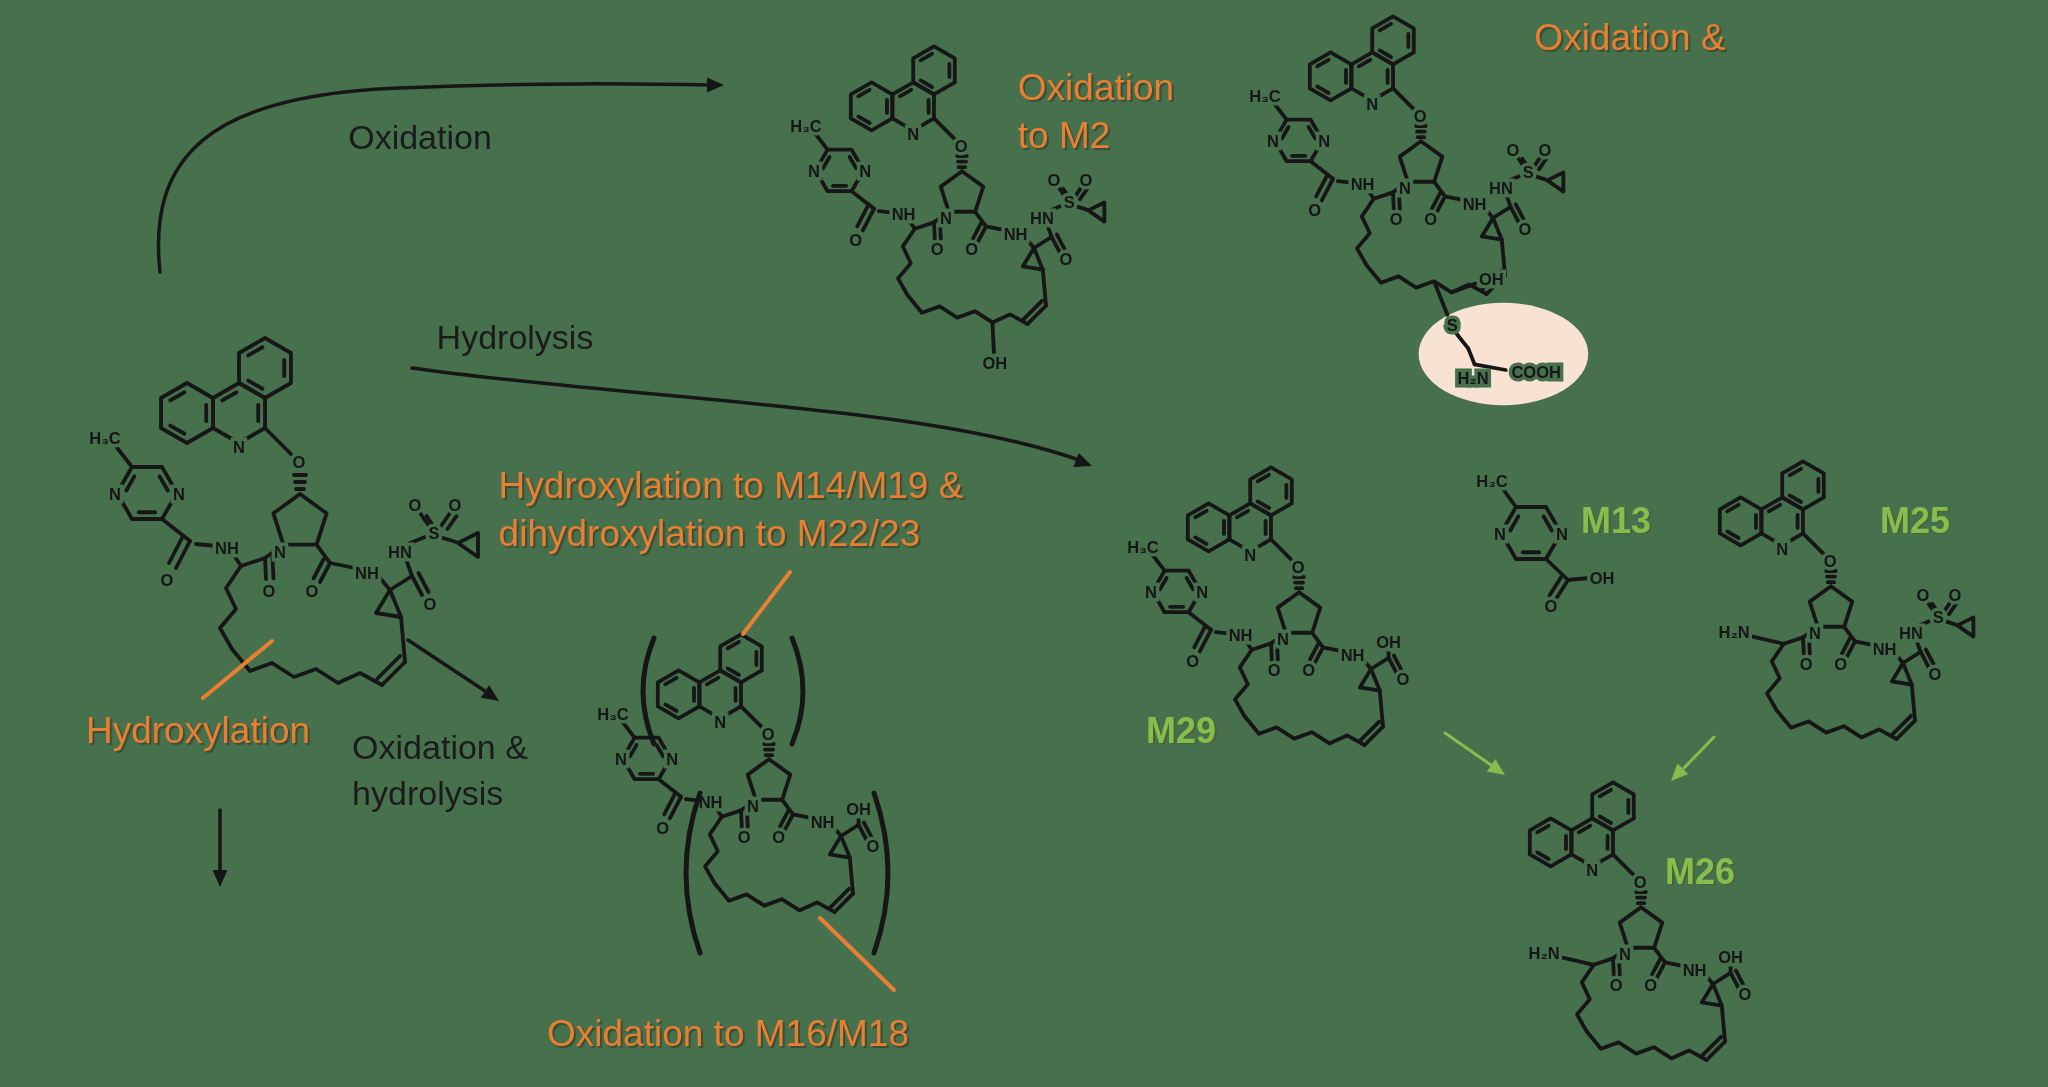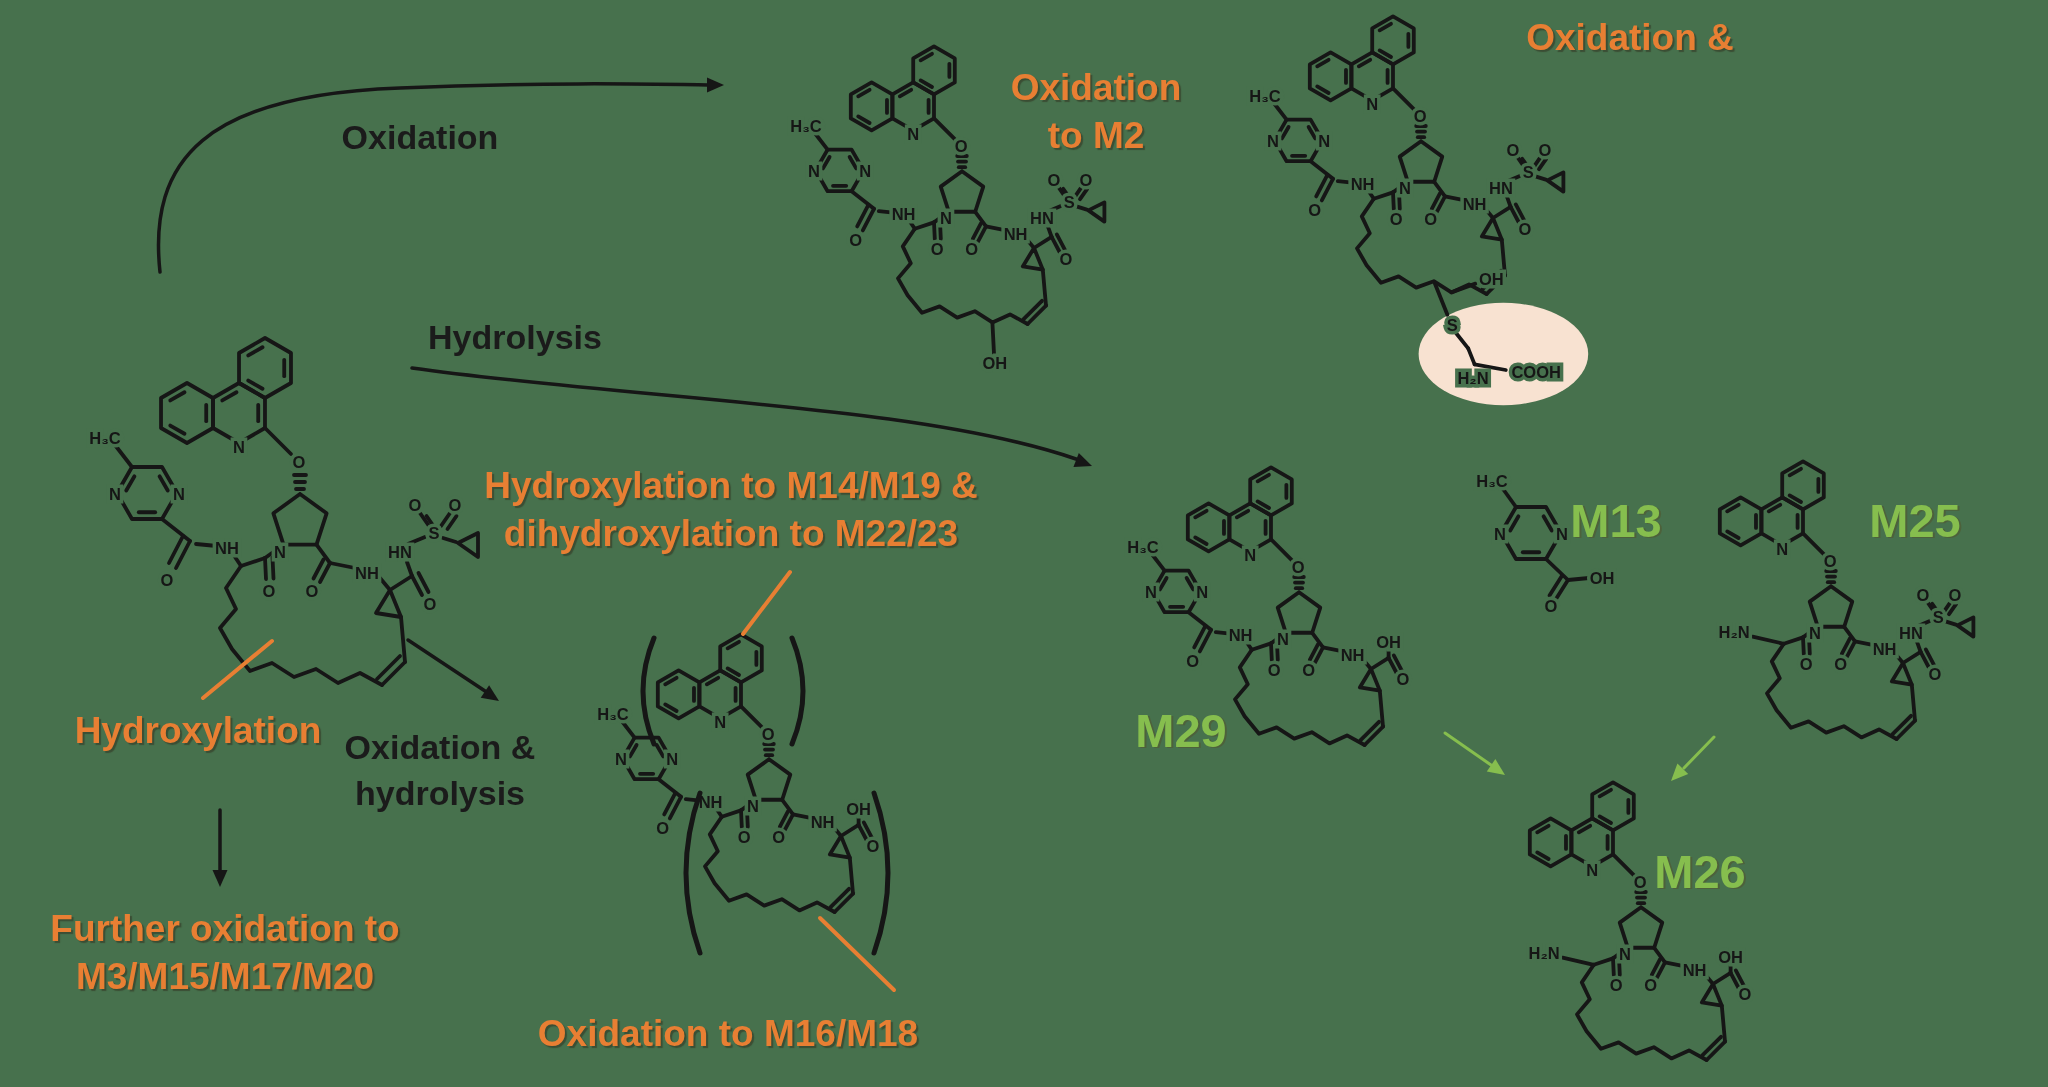--- a/index.html
+++ b/index.html
@@ -4,28 +4,28 @@
 <style>
   html,body{margin:0;padding:0;background:#333;}
   #stage{
     position:relative;width:2048px;height:1087px;overflow:hidden;
     background:#47714D;
     font-family:"Liberation Sans", sans-serif;
   }
   #scheme{position:absolute;left:0;top:0;}
   .lbl{
     position:absolute;transform:translateX(-50%);
-    font-weight:700;text-align:center;white-space:nowrap;
+    font-weight:400;text-align:left;white-space:nowrap;
     line-height:48px;font-size:37px;
   }
   .lbl.black{color:#1b1b1b;font-size:34px;line-height:46px;}
   .lbl.orange{color:#E87F33;text-shadow:2px 2px 1px rgba(45,35,22,.45);}
   .mtag{
     position:absolute;transform:translateX(-50%);
-    font-weight:700;font-size:47px;line-height:48px;color:#86BE4E;
+    font-weight:700;font-size:36px;line-height:48px;color:#86BE4E;
     text-shadow:2px 1px 0 rgba(90,70,25,.35);white-space:nowrap;
   }
 </style>
 </head>
 <body>
 
 <div id="stage">
 
   <svg id="scheme" width="2048" height="1087" viewBox="0 0 2048 1087">
       <g transform="translate(60,330) scale(1)">
@@ -519,24 +519,20 @@
 
   <div class="lbl orange" style="left:731px;top:462px">
     <div>Hydroxylation to M14/M19 &amp;</div>
     <div>dihydroxylation to M22/23</div>
   </div>
 
   <div class="lbl orange" style="left:198px;top:707px">
     <div>Hydroxylation</div>
   </div>
 
-  <div class="lbl orange" style="left:225px;top:905px">
-    <div>Further oxidation to</div>
-    <div>M3/M15/M17/M20</div>
-  </div>
 
   <div class="lbl black" style="left:440px;top:724px">
     <div>Oxidation &amp;</div>
     <div>hydrolysis</div>
   </div>
 
   <div class="lbl orange" style="left:728px;top:1010px">Oxidation to M16/M18</div>
 
   <div class="mtag" style="left:1181px;top:707px">M29</div>
   <div class="mtag" style="left:1616px;top:497px">M13</div>

